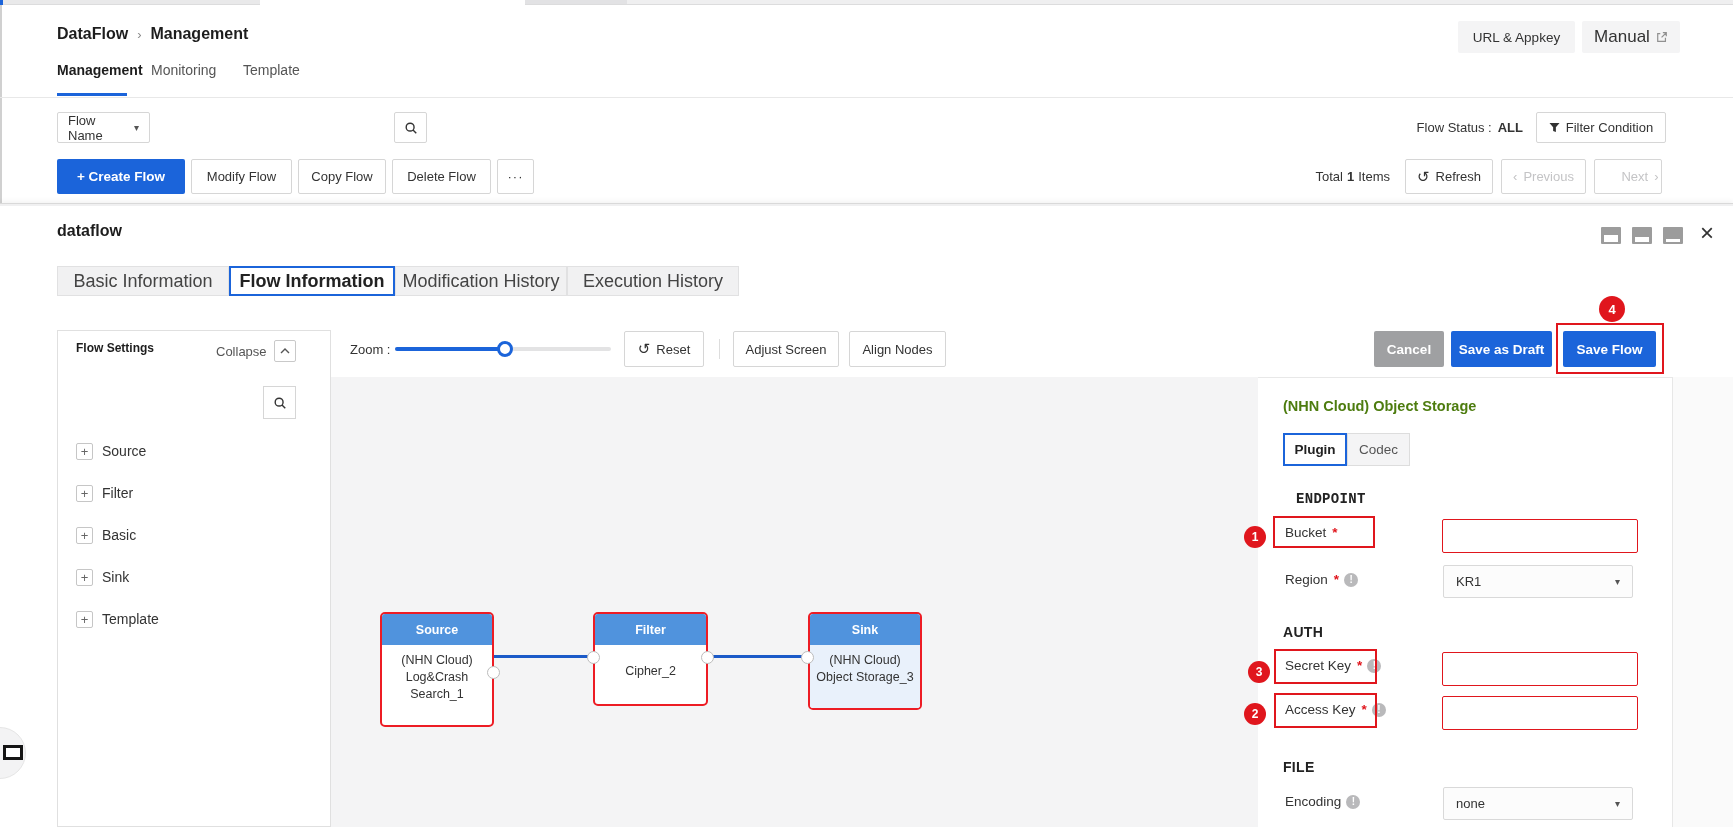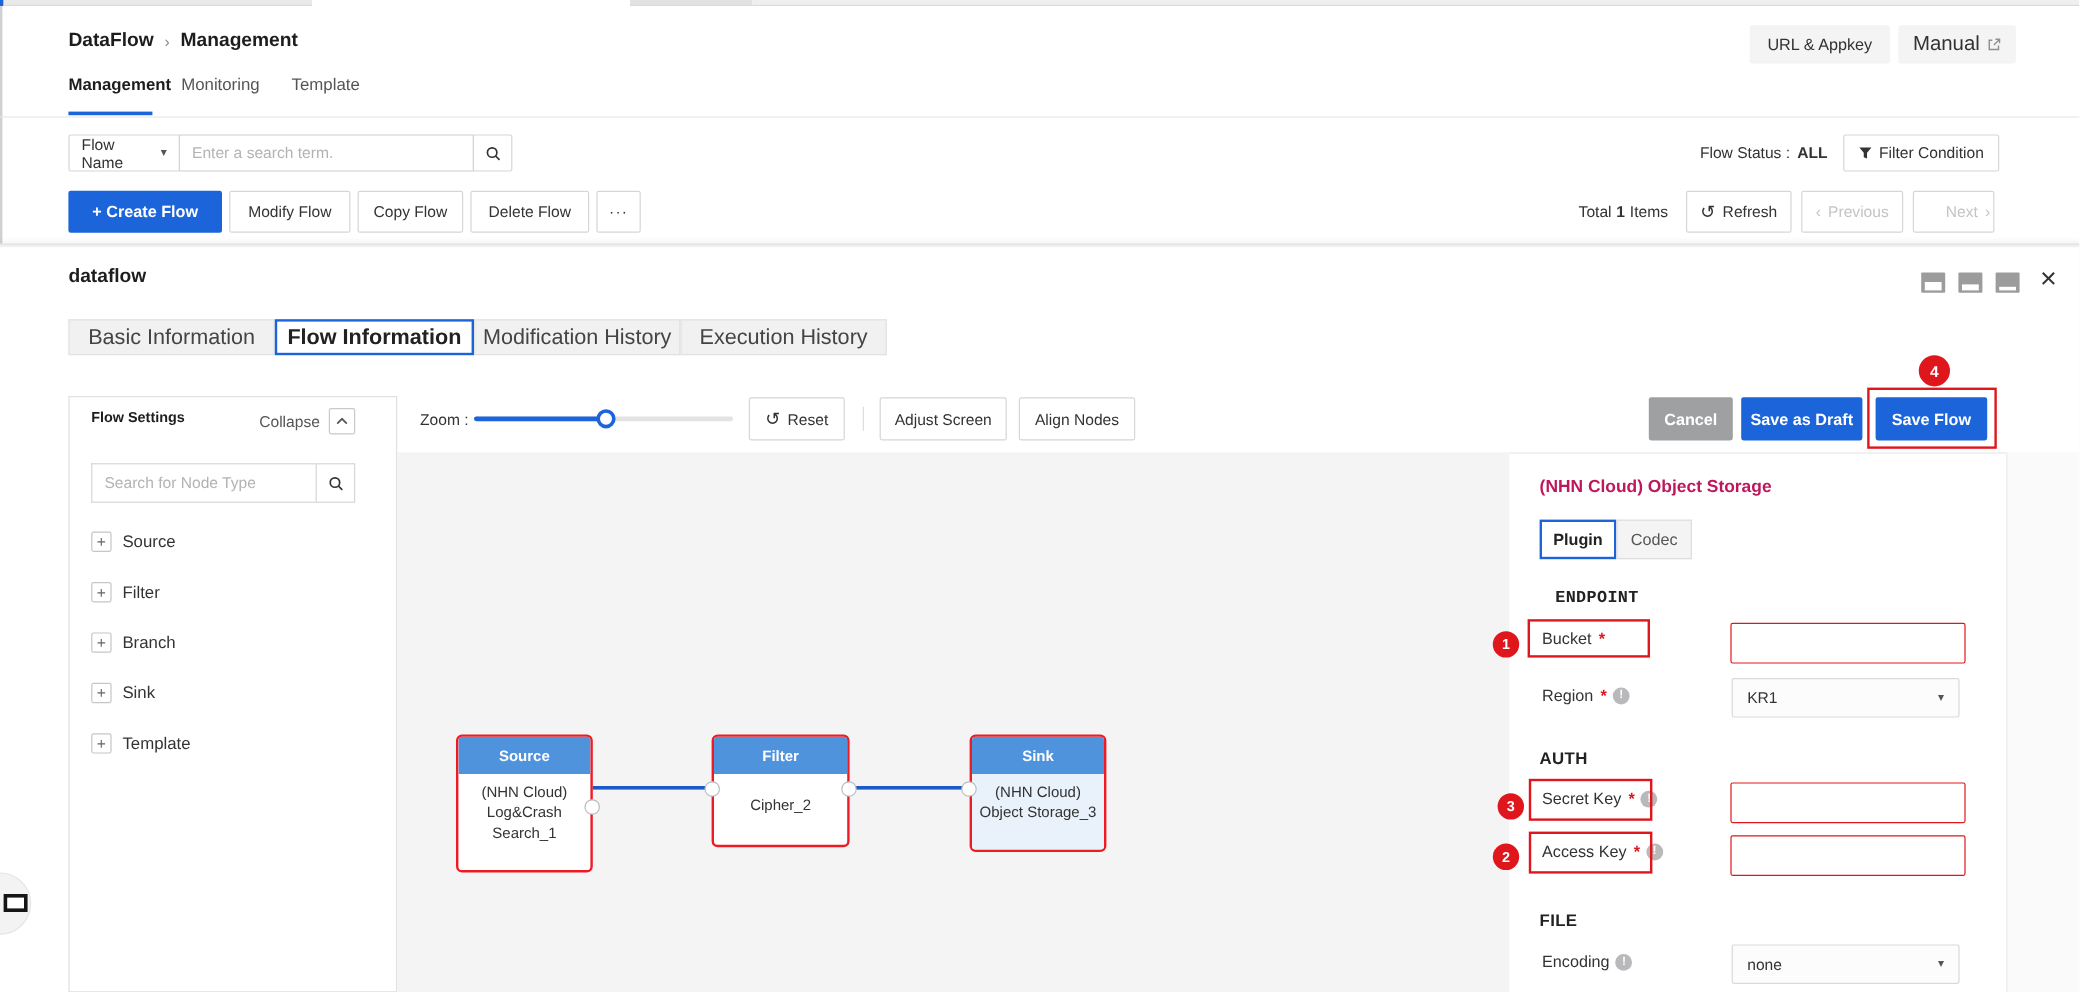--- a/index.html
+++ b/index.html
@@ -110,21 +110,20 @@
   <div class="nav-tab active" style="left:57px;">Management</div>
   <div class="nav-tab" style="left:151px;">Monitoring</div>
   <div class="nav-tab" style="left:243px;">Template</div>
   <div class="abs" style="left:57px;top:93px;width:70px;height:3px;background:#1b64da;"></div>
   <div class="abs" style="left:0;top:97px;width:1733px;height:1px;background:#e8e8e8;"></div>
 
   <div class="btn abs" style="left:57px;top:112px;width:93px;height:31px;justify-content:space-between;padding:0 10px;">
     <span>Flow Name</span>
     <span class="caret">▾</span>
   </div>
-  <input class="text-input abs" style="left: 149px; top: 112px; width: 246px; height: 31px;" placeholder="Enter a search term.">
   <div class="btn abs" style="left:394px;top:112px;width:33px;height:31px;">
     <svg width="14" height="14" viewBox="0 0 16 16">
         <circle cx="7" cy="7" r="4.5" fill="none" stroke="#333" stroke-width="1.6"></circle>
         <line x1="10.3" y1="10.3" x2="14" y2="14" stroke="#333" stroke-width="1.6"></line>
       </svg>
   </div>
   <div class="abs" style="left:1390px;top:112px;width:133px;height:31px;display:flex;align-items:center;justify-content:flex-end;gap:6px;font-size:13px;">
     <span>Flow Status :</span>
     <span class="bold">ALL</span>
   </div>
@@ -184,34 +183,33 @@
   <div class="dtab" style="left:567px;width:172px;">Execution History</div>
 
   <div class="abs" id="flow-settings">
     <div class="abs" style="left:18px;top:10px;font-size:12px;font-weight:bold;color:#1d1d1d;">Flow Settings</div>
     <div class="abs" style="left:158px;top:13px;font-size:13px;color:#555;">Collapse</div>
     <div class="abs" style="left:216px;top:9px;width:22px;height:22px;border:1px solid #c9c9c9;border-radius:2px;display:flex;align-items:center;justify-content:center;cursor:pointer;background:#fff;">
       <svg width="10" height="6" viewBox="0 0 10 6">
           <path d="M1 5l4-4 4 4" fill="none" stroke="#555" stroke-width="1.4"></path>
         </svg>
     </div>
-    <input class="text-input abs" style="left: 18px; top: 55px; width: 187px; height: 33px; border-right: none;" placeholder="Search for Node Type">
     <div class="abs" style="left:205px;top:55px;width:33px;height:33px;border:1px solid #d6d6d6;display:flex;align-items:center;justify-content:center;background:#fff;cursor:pointer;">
       <svg width="14" height="14" viewBox="0 0 16 16">
           <circle cx="7" cy="7" r="4.5" fill="none" stroke="#333" stroke-width="1.6"></circle>
           <line x1="10.3" y1="10.3" x2="14" y2="14" stroke="#333" stroke-width="1.6"></line>
         </svg>
     </div>
     <div>
       <div class="tree-plus" style="top:112px;">+</div>
       <div class="tree-label" style="top:112px;">Source</div>
       <div class="tree-plus" style="top:154px;">+</div>
       <div class="tree-label" style="top:154px;">Filter</div>
       <div class="tree-plus" style="top:196px;">+</div>
-      <div class="tree-label" style="top:196px;">Branch</div>
+      <div class="tree-label" style="top:196px;">Basic</div>
       <div class="tree-plus" style="top:238px;">+</div>
       <div class="tree-label" style="top:238px;">Sink</div>
       <div class="tree-plus" style="top:280px;">+</div>
       <div class="tree-label" style="top:280px;">Template</div>
     </div>
   </div>
 
   <div class="abs" style="left:350px;top:331px;height:36px;display:flex;align-items:center;font-size:13px;color:#333;">Zoom :</div>
   <div class="abs" style="left:395px;top:347px;width:216px;height:4px;background:#e3e3e4;border-radius:2px;"></div>
   <div class="abs" style="left:395px;top:347px;width:110px;height:4px;background:#1b64da;border-radius:2px;"></div>
@@ -258,21 +256,21 @@
       </div>
     </div>
 
     <div class="port" style="left:156px;top:289px;"></div>
     <div class="port" style="left:256px;top:274px;"></div>
     <div class="port" style="left:370px;top:274px;"></div>
     <div class="port" style="left:470px;top:274px;"></div>
   </div>
 
   <div class="abs" id="props">
-    <div class="abs" style="left:25px;top:20px;font-size:14.5px;font-weight:bold;color:#be185d;">(NHN Cloud) Object Storage</div>
+    <div class="abs" style="left:25px;top:20px;font-size:14.5px;font-weight:bold;color:#4d7c0f;">(NHN Cloud) Object Storage</div>
 
     <div class="ptab active" style="left:25px;top:55px;width:64px;">Plugin</div>
     <div class="ptab idle" style="left:89px;top:55px;width:63px;">Codec</div>
 
     <div class="sec-header" style="left:38px;top:113px;font-family:Liberation Mono, monospace;">ENDPOINT</div>
 
     <div class="fld-label" style="left:27px;top:147px;">
       <span>Bucket</span>
         <span class="req">*</span>
     </div>

